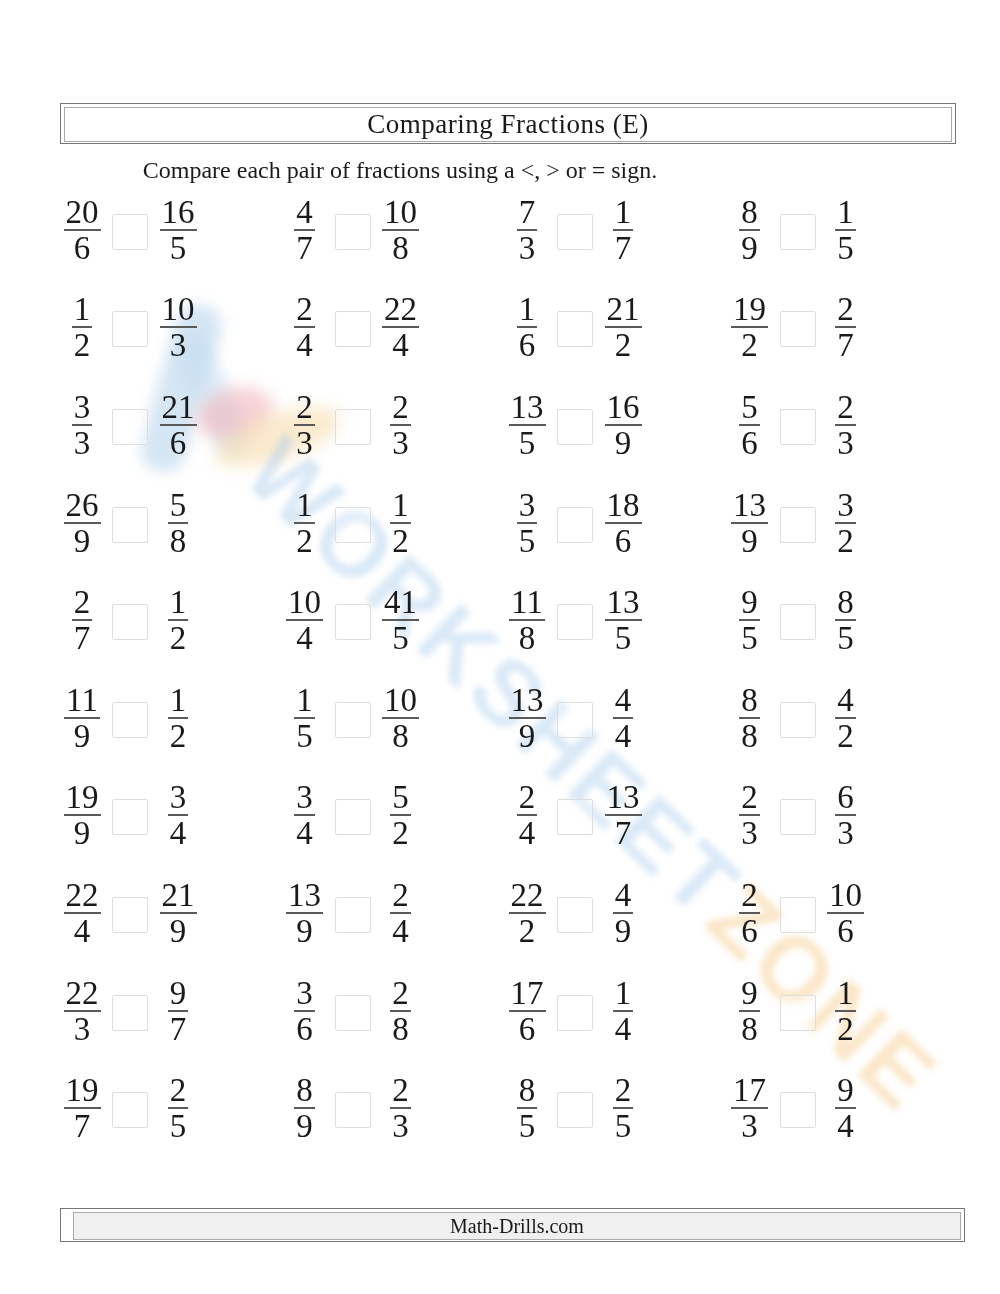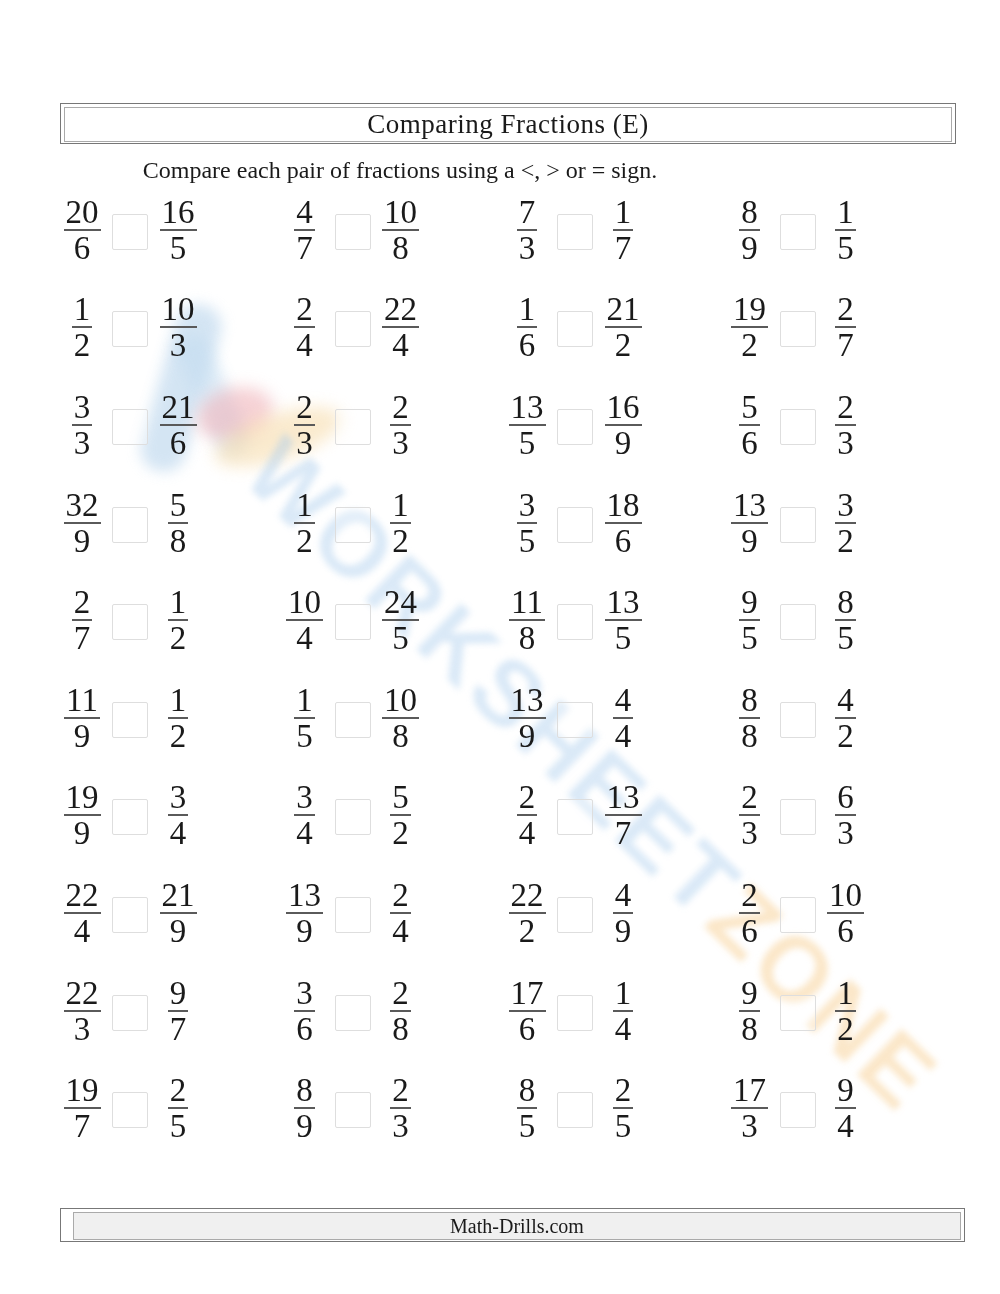--- a/index.html
+++ b/index.html
@@ -318,21 +318,21 @@
                 <span class="fbar"></span>
                 <span class="den">3</span>
               </span>
             </span>
           </div>
         </div>
         <div class="prow">
           <div class="pair">
             <span class="slot">
               <span class="fraction">
-                <span class="num">32</span>
+                <span class="num">26</span>
                 <span class="fbar"></span>
                 <span class="den">9</span>
               </span>
             </span>
             <span class="abox"></span>
             <span class="slot">
               <span class="fraction">
                 <span class="num">5</span>
                 <span class="fbar"></span>
                 <span class="den">8</span>
@@ -413,21 +413,21 @@
             <span class="slot">
               <span class="fraction">
                 <span class="num">10</span>
                 <span class="fbar"></span>
                 <span class="den">4</span>
               </span>
             </span>
             <span class="abox"></span>
             <span class="slot">
               <span class="fraction">
-                <span class="num">24</span>
+                <span class="num">41</span>
                 <span class="fbar"></span>
                 <span class="den">5</span>
               </span>
             </span>
           </div>
           <div class="pair">
             <span class="slot">
               <span class="fraction">
                 <span class="num">11</span>
                 <span class="fbar"></span>

